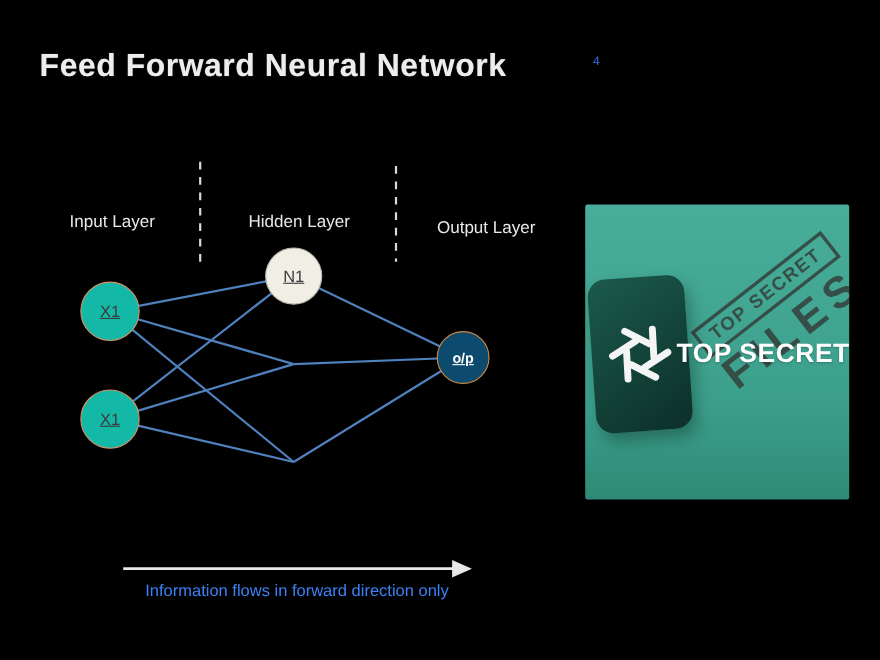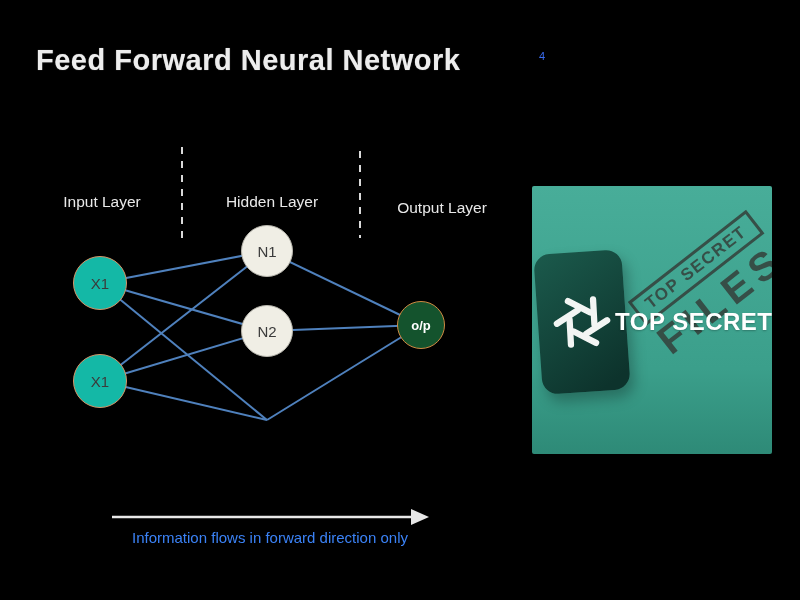--- a/index.html
+++ b/index.html
@@ -19,25 +19,25 @@
     font-size:11px;color:#3a6cf0;
   }
   
   #net-svg{position:absolute;left:0;top:0;width:800px;height:600px;z-index:0;}
   .layer-label{
     position:absolute;width:140px;text-align:center;
     font-size:15.5px;color:#e9e9e9;z-index:2;margin-top:12px;
   }
   .node{
     position:absolute;border-radius:50%;display:flex;align-items:center;justify-content:center;
-    font-size:15px;color:#3b3b3b;z-index:2;box-sizing:border-box;
+    font-size:15px;color:#3b3b3b;z-index:2;box-sizing:border-box;text-decoration:underline;
   }
   .node.input{width:54px;height:54px;background:#14b8a6;border:1px solid #d69468;}
   .node.hidden{width:52px;height:52px;background:#f0eee5;border:1px solid #b9b7ae;}
-  .node.output{width:48px;height:48px;background:#14532d;border:1px solid #d08a42;
+  .node.output{width:48px;height:48px;background:#0c4a6e;border:1px solid #d08a42;
     color:#fff;font-weight:bold;font-size:13px;}
   .caption{
     position:absolute;left:70px;top:529px;width:400px;text-align:center;
     font-size:15px;color:#3b82f6;z-index:2;
   }
   
   .secret-card{
     position:absolute;left:532px;top:186px;width:240px;height:268px;
     background:linear-gradient(180deg,#48ad99 0%,#3b9f8b 68%,#2e8a77 100%);
     overflow:hidden;border-radius:2px;
@@ -98,21 +98,20 @@
   <div class="slide-title">Feed Forward Neural Network</div>
   <div class="stray-glyph">4</div>
 
   <div class="layer-label" style="left:32px;top:181px;">Input Layer</div>
   <div class="layer-label" style="left:372px;top:187px;">Output Layer</div>
   <div class="layer-label" style="left:202px;top:181px;">Hidden Layer</div>
 
   <div class="node input" style="left:73px;top:256px;">X1</div>
   <div class="node input" style="left:73px;top:354px;">X1</div>
   <div class="node hidden" style="left:241px;top:225px;">N1</div>
-  <div class="node hidden" style="left:241px;top:305px;">N2</div>
   <div class="node output" style="left:397px;top:301px;">o/p</div>
 
   <div class="caption">Information flows in forward direction only</div>
 
   <div class="secret-card">
     <div class="stamp">
       <div class="stamp-line1">TOP SECRET</div>
       <div class="stamp-line2">FILES</div>
     </div>
     <div class="cube">

